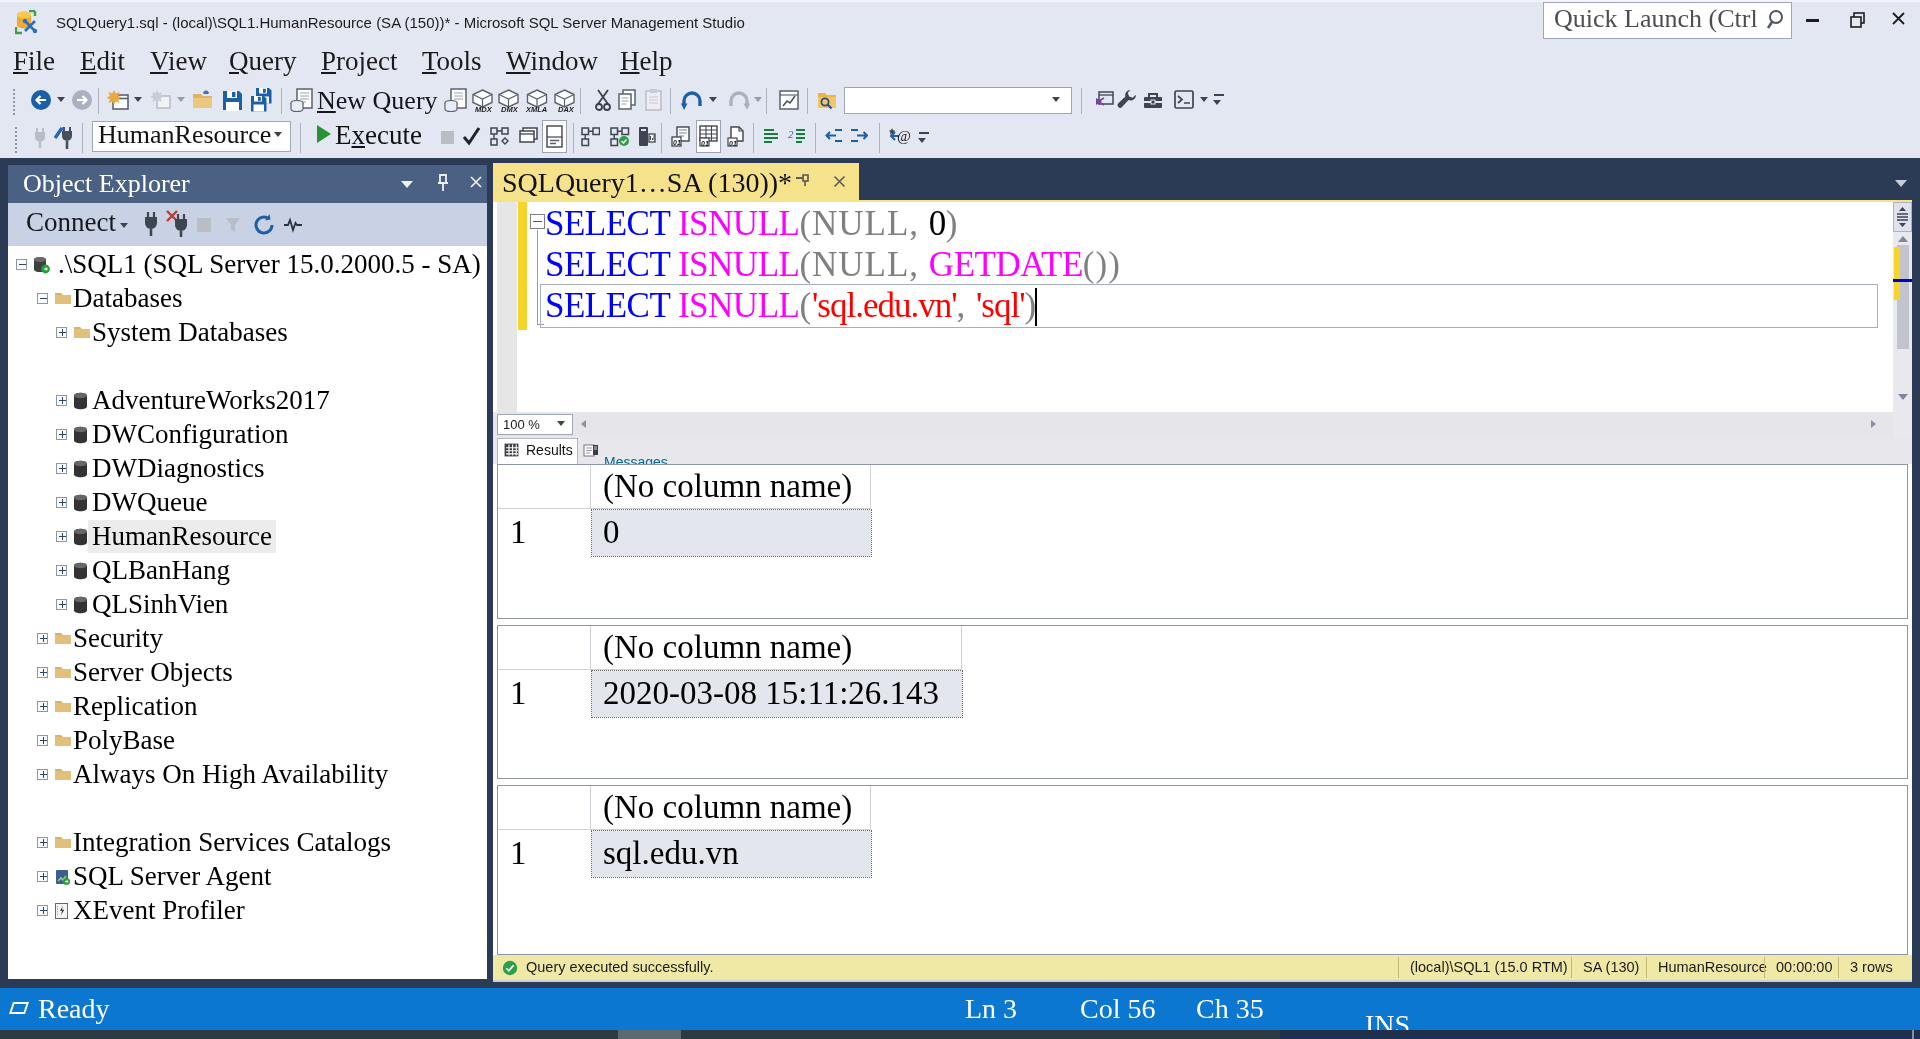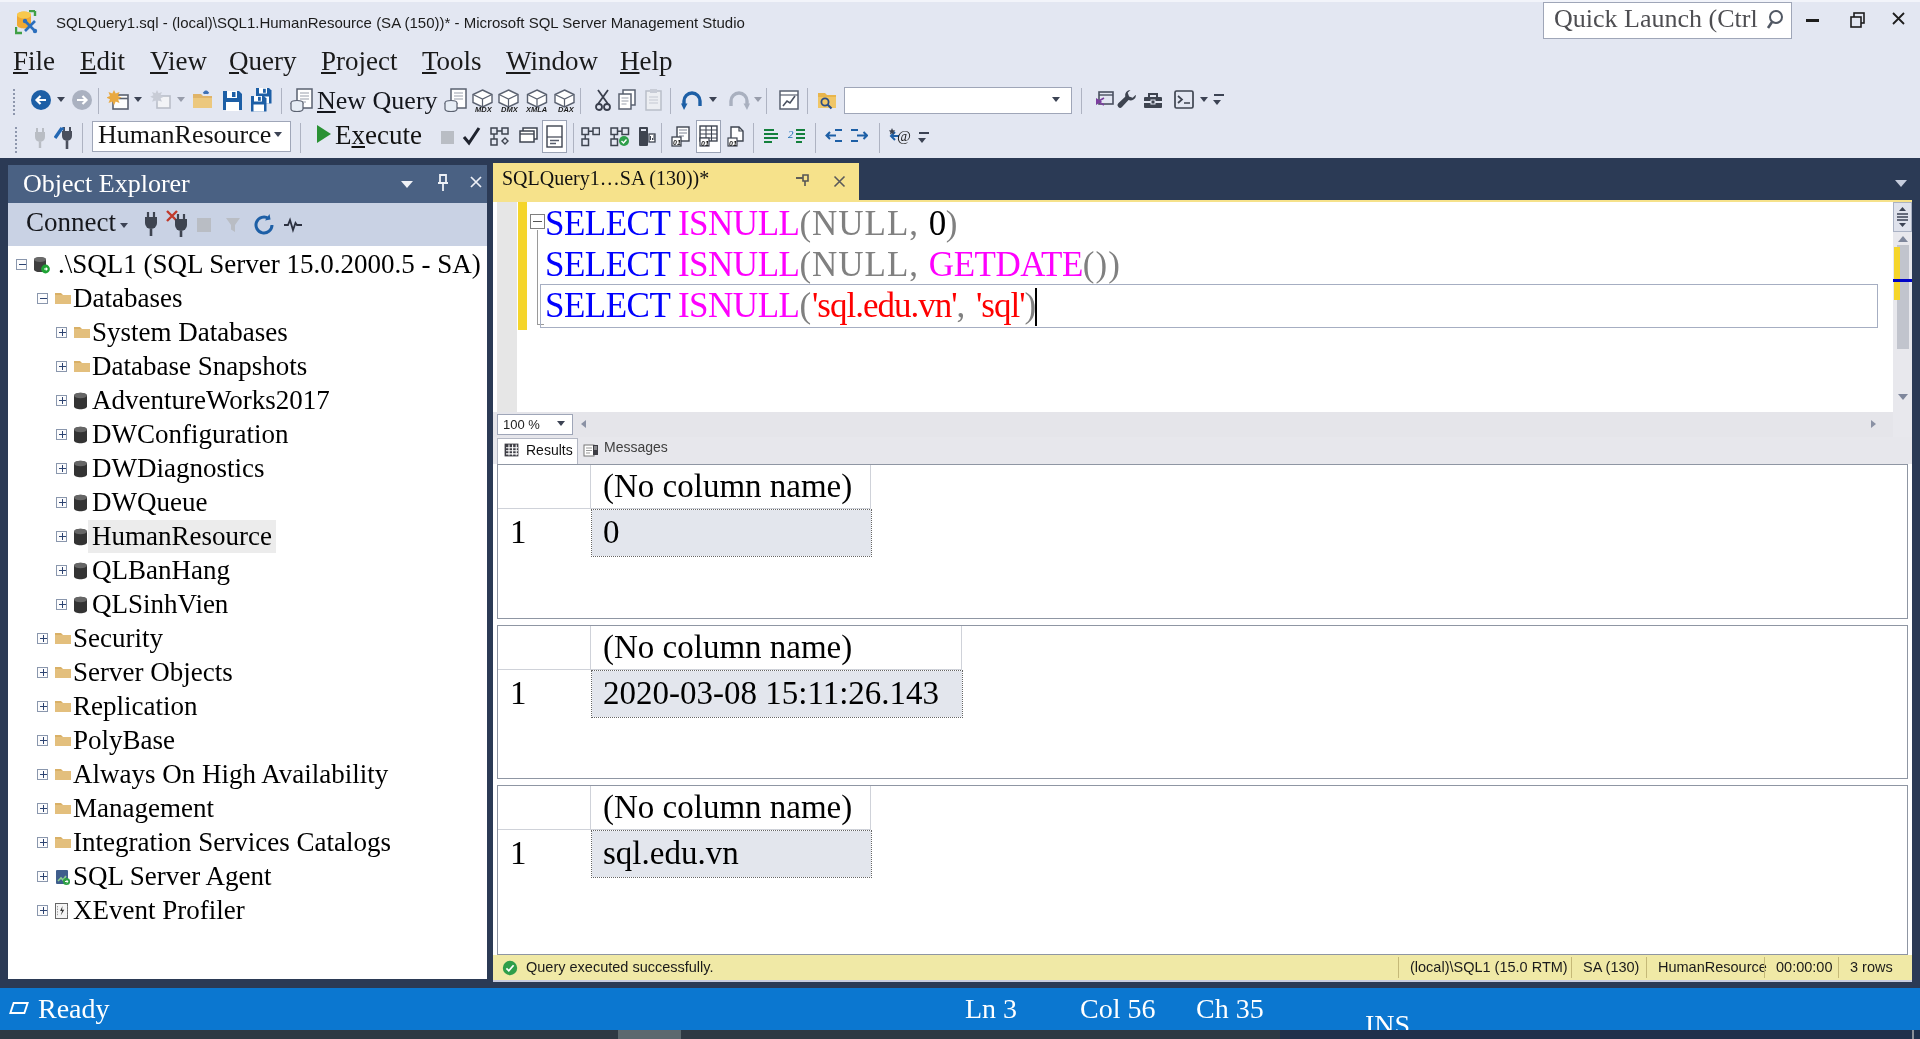--- a/index.html
+++ b/index.html
@@ -496,30 +496,20 @@
     <div class="trow" style="top:70px">
         <span class="exp plus" style="left:48px"></span>
         <i class="ic" style="left:65px">
           <svg width="18" height="15" viewBox="0 0 18 15">
             <path d="M1 3 h6 l2 2 h8 v9 h-16 z" fill="#d9b066"></path>
             <path d="M1 5 h16 v9 h-16 z" fill="#e3bf7d"></path>
           </svg>
         </i>
         <span class="tl" style="left:84px">System Databases</span>
       </div>
-    <div class="trow" style="top:104px">
-        <span class="exp plus" style="left:48px"></span>
-        <i class="ic" style="left:65px">
-          <svg width="18" height="15" viewBox="0 0 18 15">
-            <path d="M1 3 h6 l2 2 h8 v9 h-16 z" fill="#d9b066"></path>
-            <path d="M1 5 h16 v9 h-16 z" fill="#e3bf7d"></path>
-          </svg>
-        </i>
-        <span class="tl" style="left:84px">Database Snapshots</span>
-      </div>
     <div class="trow" style="top:138px">
         <span class="exp plus" style="left:48px"></span>
         <i class="ic" style="left:65px">
           <svg width="15" height="18" viewBox="0 0 15 18">
             <ellipse cx="7.5" cy="3.5" rx="6.5" ry="2.8" fill="#505050"></ellipse>
             <path d="M1 3.5 v11 c0 1.6 2.9 2.8 6.5 2.8 s6.5-1.2 6.5-2.8 v-11 Z" fill="#333"></path>
             <ellipse cx="7.5" cy="3.5" rx="6.5" ry="2.8" fill="#666"></ellipse>
           </svg>
         </i>
         <span class="tl" style="left:84px">AdventureWorks2017</span>
@@ -632,30 +622,20 @@
       </div>
     <div class="trow" style="top:512px">
         <span class="exp plus" style="left:29px"></span>
         <i class="ic" style="left:46px">
           <svg width="18" height="15" viewBox="0 0 18 15">
             <path d="M1 3 h6 l2 2 h8 v9 h-16 z" fill="#d9b066"></path>
             <path d="M1 5 h16 v9 h-16 z" fill="#e3bf7d"></path>
           </svg>
         </i>
         <span class="tl" style="left:65px">Always On High Availability</span>
-      </div>
-    <div class="trow" style="top:546px">
-        <span class="exp plus" style="left:29px"></span>
-        <i class="ic" style="left:46px">
-          <svg width="18" height="15" viewBox="0 0 18 15">
-            <path d="M1 3 h6 l2 2 h8 v9 h-16 z" fill="#d9b066"></path>
-            <path d="M1 5 h16 v9 h-16 z" fill="#e3bf7d"></path>
-          </svg>
-        </i>
-        <span class="tl" style="left:65px">Management</span>
       </div>
     <div class="trow" style="top:580px">
         <span class="exp plus" style="left:29px"></span>
         <i class="ic" style="left:46px">
           <svg width="18" height="15" viewBox="0 0 18 15">
             <path d="M1 3 h6 l2 2 h8 v9 h-16 z" fill="#d9b066"></path>
             <path d="M1 5 h16 v9 h-16 z" fill="#e3bf7d"></path>
           </svg>
         </i>
         <span class="tl" style="left:65px">Integration Services Catalogs</span>
@@ -683,21 +663,21 @@
         </i>
         <span class="tl" style="left:65px">XEvent Profiler</span>
       </div>
   </div>
 </div>
 
 <div class="abs" id="rp" style="left:493px;top:158px;width:1419px;height:824px;background:#fff">
 
   <div class="abs" style="left:0;top:0;width:1419px;height:44px;background:#2b3a55"></div>
   <div class="abs" style="left:0;top:5px;width:366px;height:39px;background:#f6e28b"></div>
-  <div class="abs" style="left:9px;top:9px;font-size:20px;color:#111">SQLQuery1…SA (130))*</div>
+  <div class="abs" style="left:9px;top:9px;font-size:28px;color:#111">SQLQuery1…SA (130))*</div>
   <div class="abs" style="left:301px;top:14px">
     <svg width="16" height="18" viewBox="0 0 16 18">
         <path d="M9 3 h5 v6 h-5 z M7 6 h2 M2 6 h5 v0" stroke="#555" stroke-width="1.6" fill="none"></path>
         <path d="M2 6 h6 M11 9 v5" stroke="#555" stroke-width="1.6" fill="none"></path>
       </svg>
   </div>
   <div class="abs" style="left:340px;top:16px">
     <svg width="13" height="13" viewBox="0 0 13 13">
         <path d="M1.5 1.5 L11.5 11.5 M11.5 1.5 L1.5 11.5" stroke="#5a5a5a" stroke-width="1.6"></path>
       </svg>
@@ -737,21 +717,21 @@
       </i>
     <div class="abs" style="left:33px;top:5px;color:#111">Results</div>
     <i class="abs" style="left:90px;top:6px">
         <svg width="16" height="15" viewBox="0 0 16 15">
           <rect x="1" y="2" width="10" height="11" fill="#fff" stroke="#777" stroke-width="1"></rect>
           <path d="M3 5 h6 M3 7.5 h6 M3 10 h4" stroke="#999" stroke-width="1"></path>
           <rect x="10" y="2" width="5" height="10" fill="#3d3d44"></rect>
           <path d="M11 4 h3 M11 6 h3" stroke="#fff" stroke-width="0.8"></path>
         </svg>
       </i>
-    <div class="abs" style="left:111px;top:2px;color:#404040">Messages</div>
+    <div class="abs" style="left:111px;top:17px;color:#0369a1">Messages</div>
   </div>
 
   <div class="abs" id="grids" style="left:0;top:306px;width:1419px;height:491px;background:#fff;font-size:33px">
     <div class="abs grid" style="left:4px;top:0px;width:1411px;height:155px">
       <div class="abs" style="left:0;top:0;width:93px;height:44px;border-right:1px solid #cfd2d9;border-bottom:1px solid #cfd2d9"></div>
       <div class="abs" style="left:93px;top:0;width:280px;height:44px;border-right:1px solid #cfd2d9;border-bottom:1px solid #cfd2d9"></div>
       <div class="abs" style="left:105px;top:3px">(No column name)</div>
       <div class="abs" style="left:12px;top:49px">1</div>
       <div class="abs cell" style="left:94px;top:45px;width:279px;height:46px">
           <span style="position:absolute;left:11px;top:4px">0</span>

